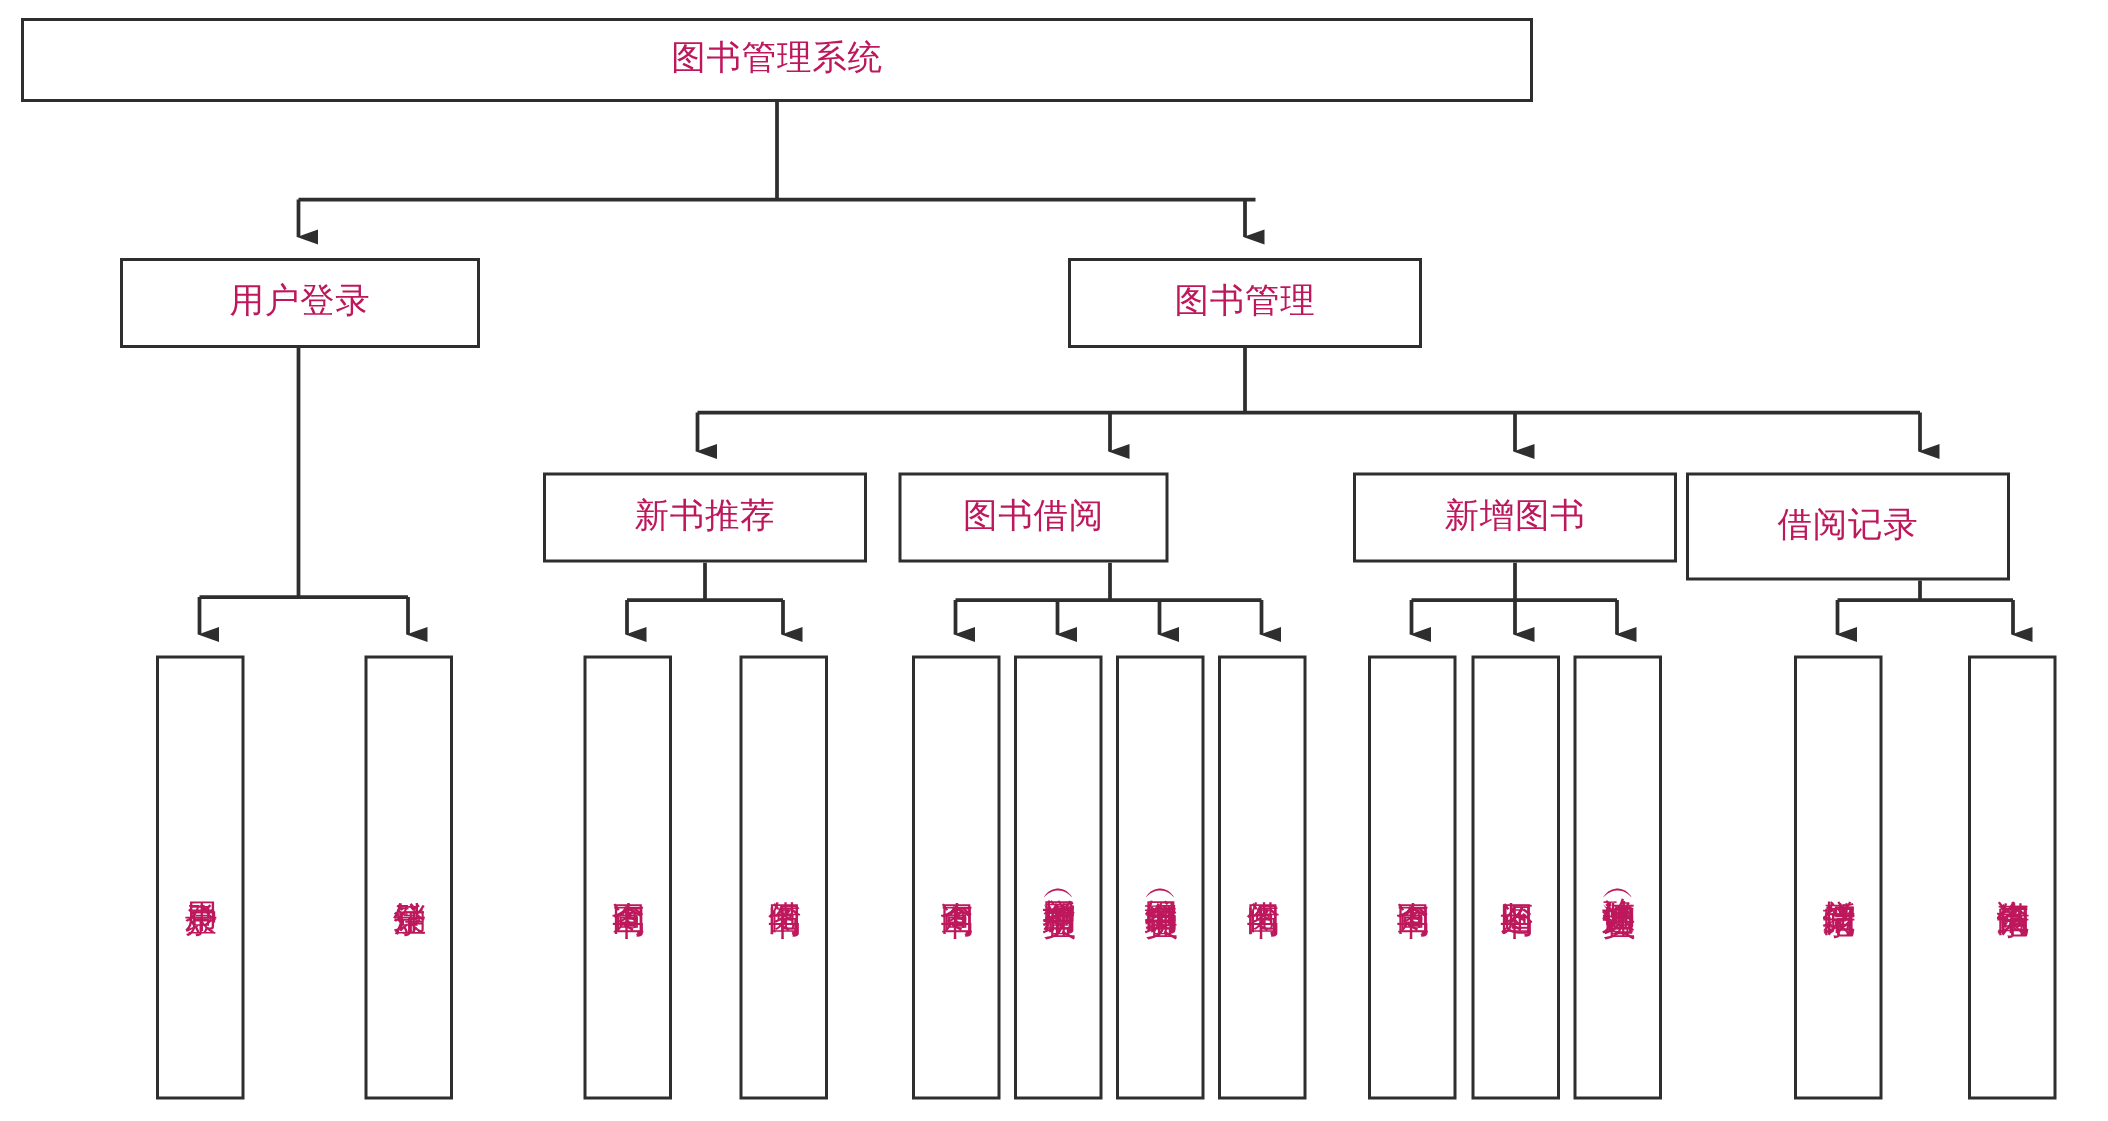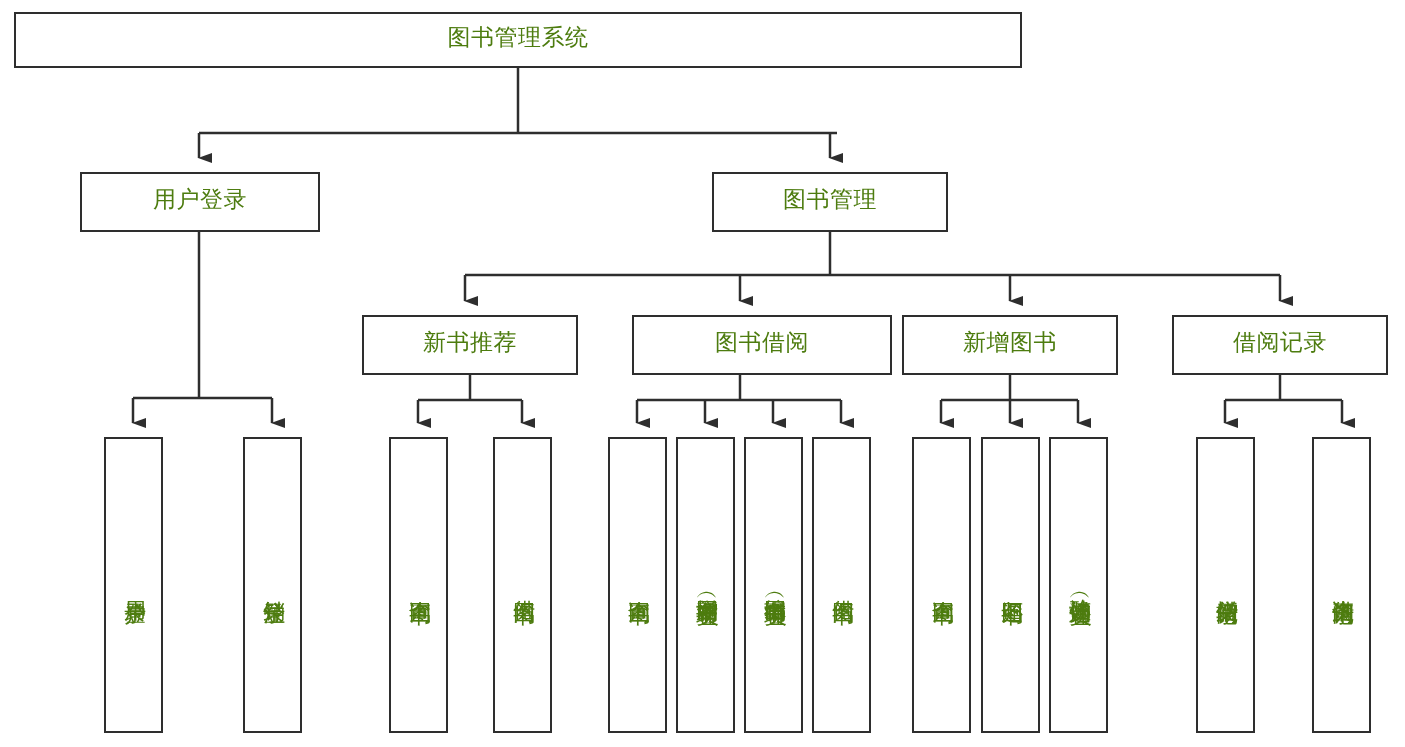--- a/index.html
+++ b/index.html
@@ -32,23 +32,22 @@
     background: #ffffff;
     display: flex;
     align-items: center;
     justify-content: center;
     color: #3c3c3c;
   }
   .node-label {
     display: block;
     text-align: left;
     line-height: 1.18;
-    color: #4d7c0f;
+    color: #be185d;
     letter-spacing: 0.5px;
-    font-family: Liberation Mono, monospace;
   }
   
   .horiz .node-label {
     font-size: 23px;
     white-space: nowrap;
   }
   .root-box .node-label {
     font-size: 23px;
   }
   
@@ -141,29 +140,29 @@
   </div>
 
   <div class="node-box horiz" style="left:712px; top:172px; width:236px; height:60px;">
     <span class="node-label">图书管理</span>
   </div>
 
   <div class="node-box horiz" style="left:362px; top:315px; width:216px; height:60px;">
     <span class="node-label">新书推荐</span>
   </div>
 
-  <div class="node-box horiz" style="left:632px; top:315px; width:260px; height:60px;">
+  <div class="node-box horiz" style="left:599px; top:315px; width:180px; height:60px;">
     <span class="node-label">图书借阅</span>
   </div>
 
   <div class="node-box horiz" style="left:902px; top:315px; width:216px; height:60px;">
     <span class="node-label">新增图书</span>
   </div>
 
-  <div class="node-box horiz" style="left:1172px; top:315px; width:216px; height:60px;">
+  <div class="node-box horiz" style="left:1124px; top:315px; width:216px; height:72px;">
     <span class="node-label">借阅记录</span>
   </div>
 
   <div class="node-box leaf-box" style="left:104px; top:437px; width:59px; height:296px;">
     <span class="node-label">用户登录</span>
   </div>
 
   <div class="node-box leaf-box" style="left:243px; top:437px; width:59px; height:296px;">
     <span class="node-label">注销登录</span>
   </div>

